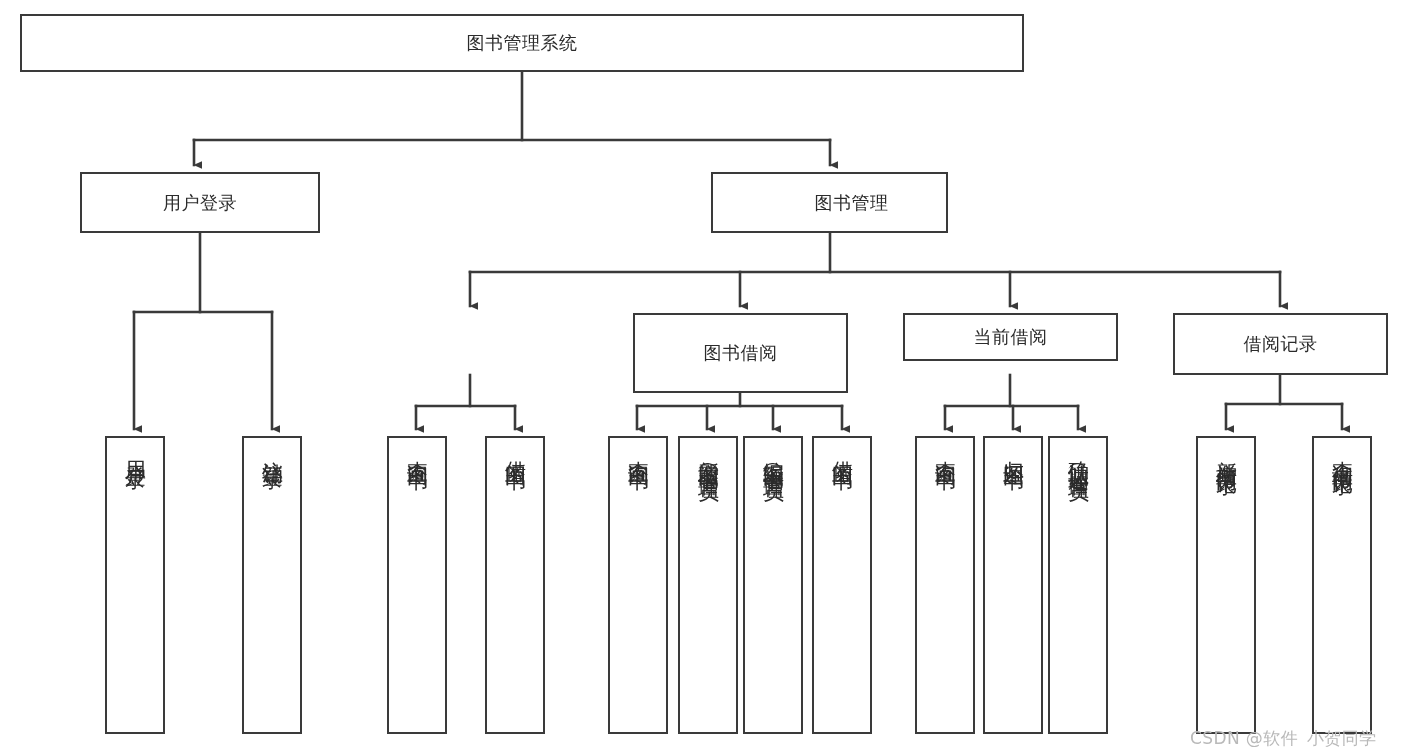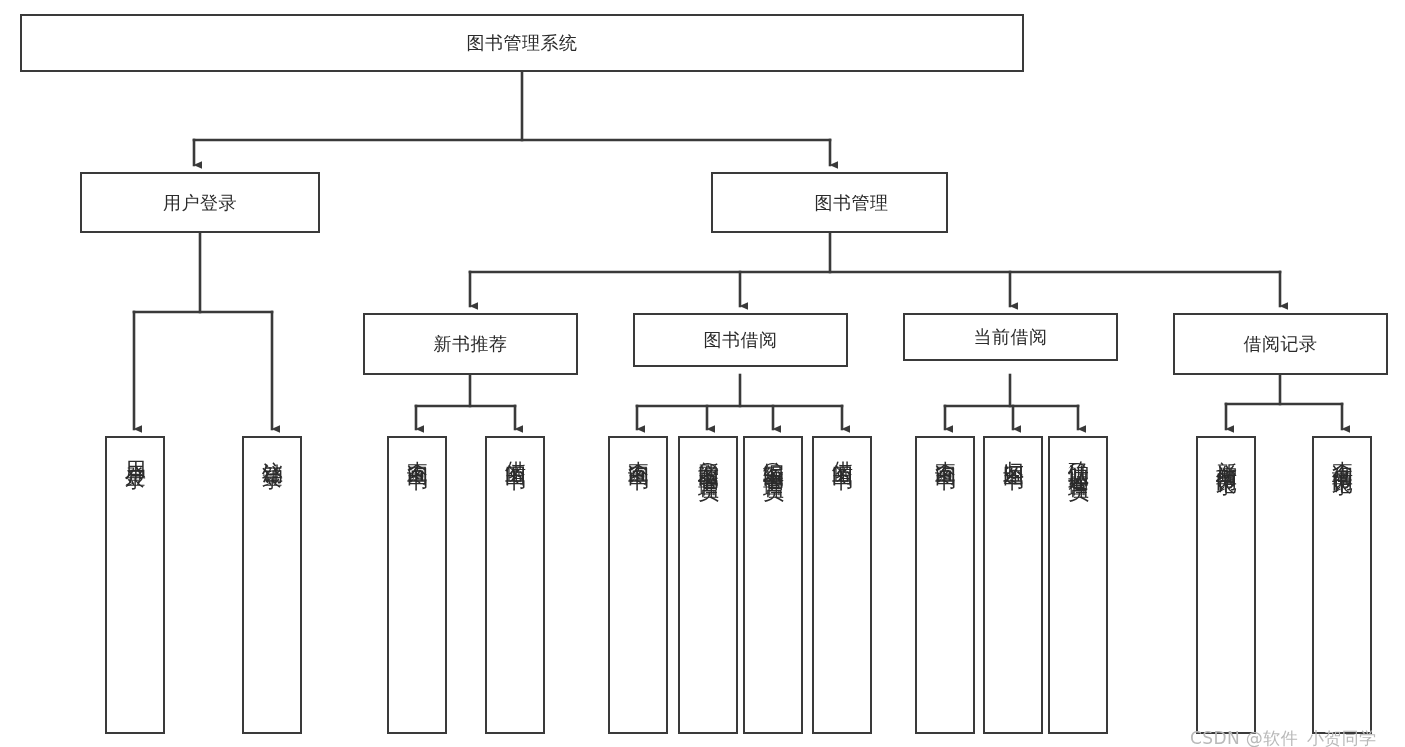--- a/index.html
+++ b/index.html
@@ -125,24 +125,21 @@
     <span class="node-label">图书管理系统</span>
   </div>
 
   <div class="node-box" style="left:80px; top:172px; width:240px; height:61px;">
     <span class="node-label">用户登录</span>
   </div>
   <div class="node-box" style="left:711px; top:172px; width:237px; height:61px;padding-left:44px;">
     <span class="node-label">图书管理</span>
   </div>
 
-  <div class="node-box" style="left:363px; top:313px; width:215px; height:62px;">
-    <span class="node-label">新书推荐</span>
-  </div>
-  <div class="node-box" style="left:633px; top:313px; width:215px; height:54px;">
+  <div class="node-box" style="left:633px; top:313px; width:215px; height:80px;">
     <span class="node-label">图书借阅</span>
   </div>
   <div class="node-box" style="left:903px; top:313px; width:215px; height:48px;">
     <span class="node-label">当前借阅</span>
   </div>
   <div class="node-box" style="left:1173px; top:313px; width:215px; height:62px;">
     <span class="node-label">借阅记录</span>
   </div>
 
   <div class="node-box vertical" style="left:105px; top:436px; width:60px; height:298px;">

